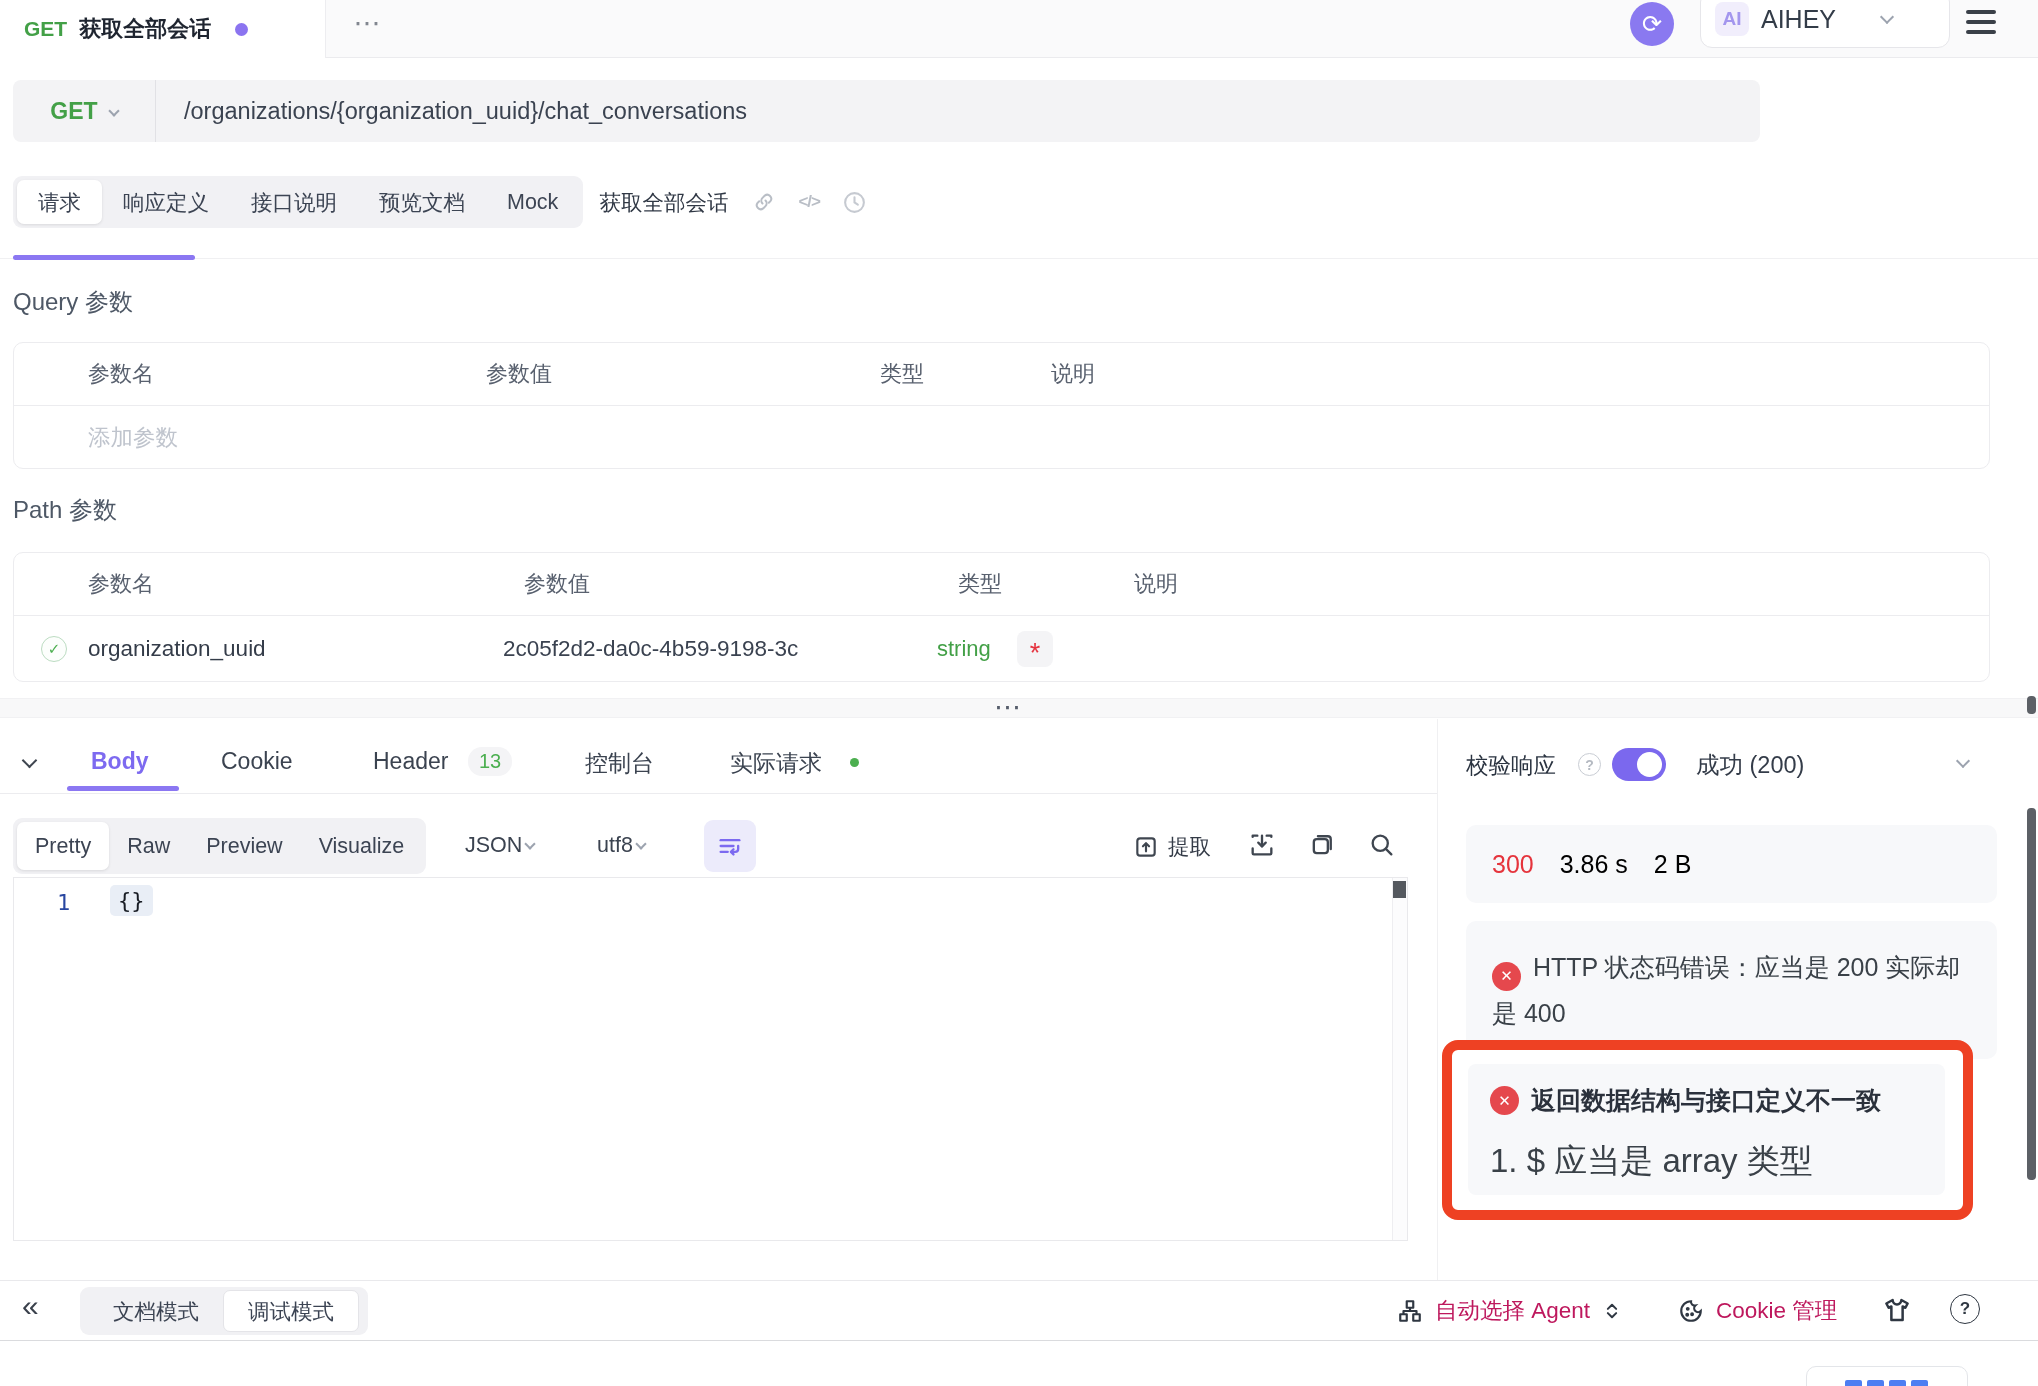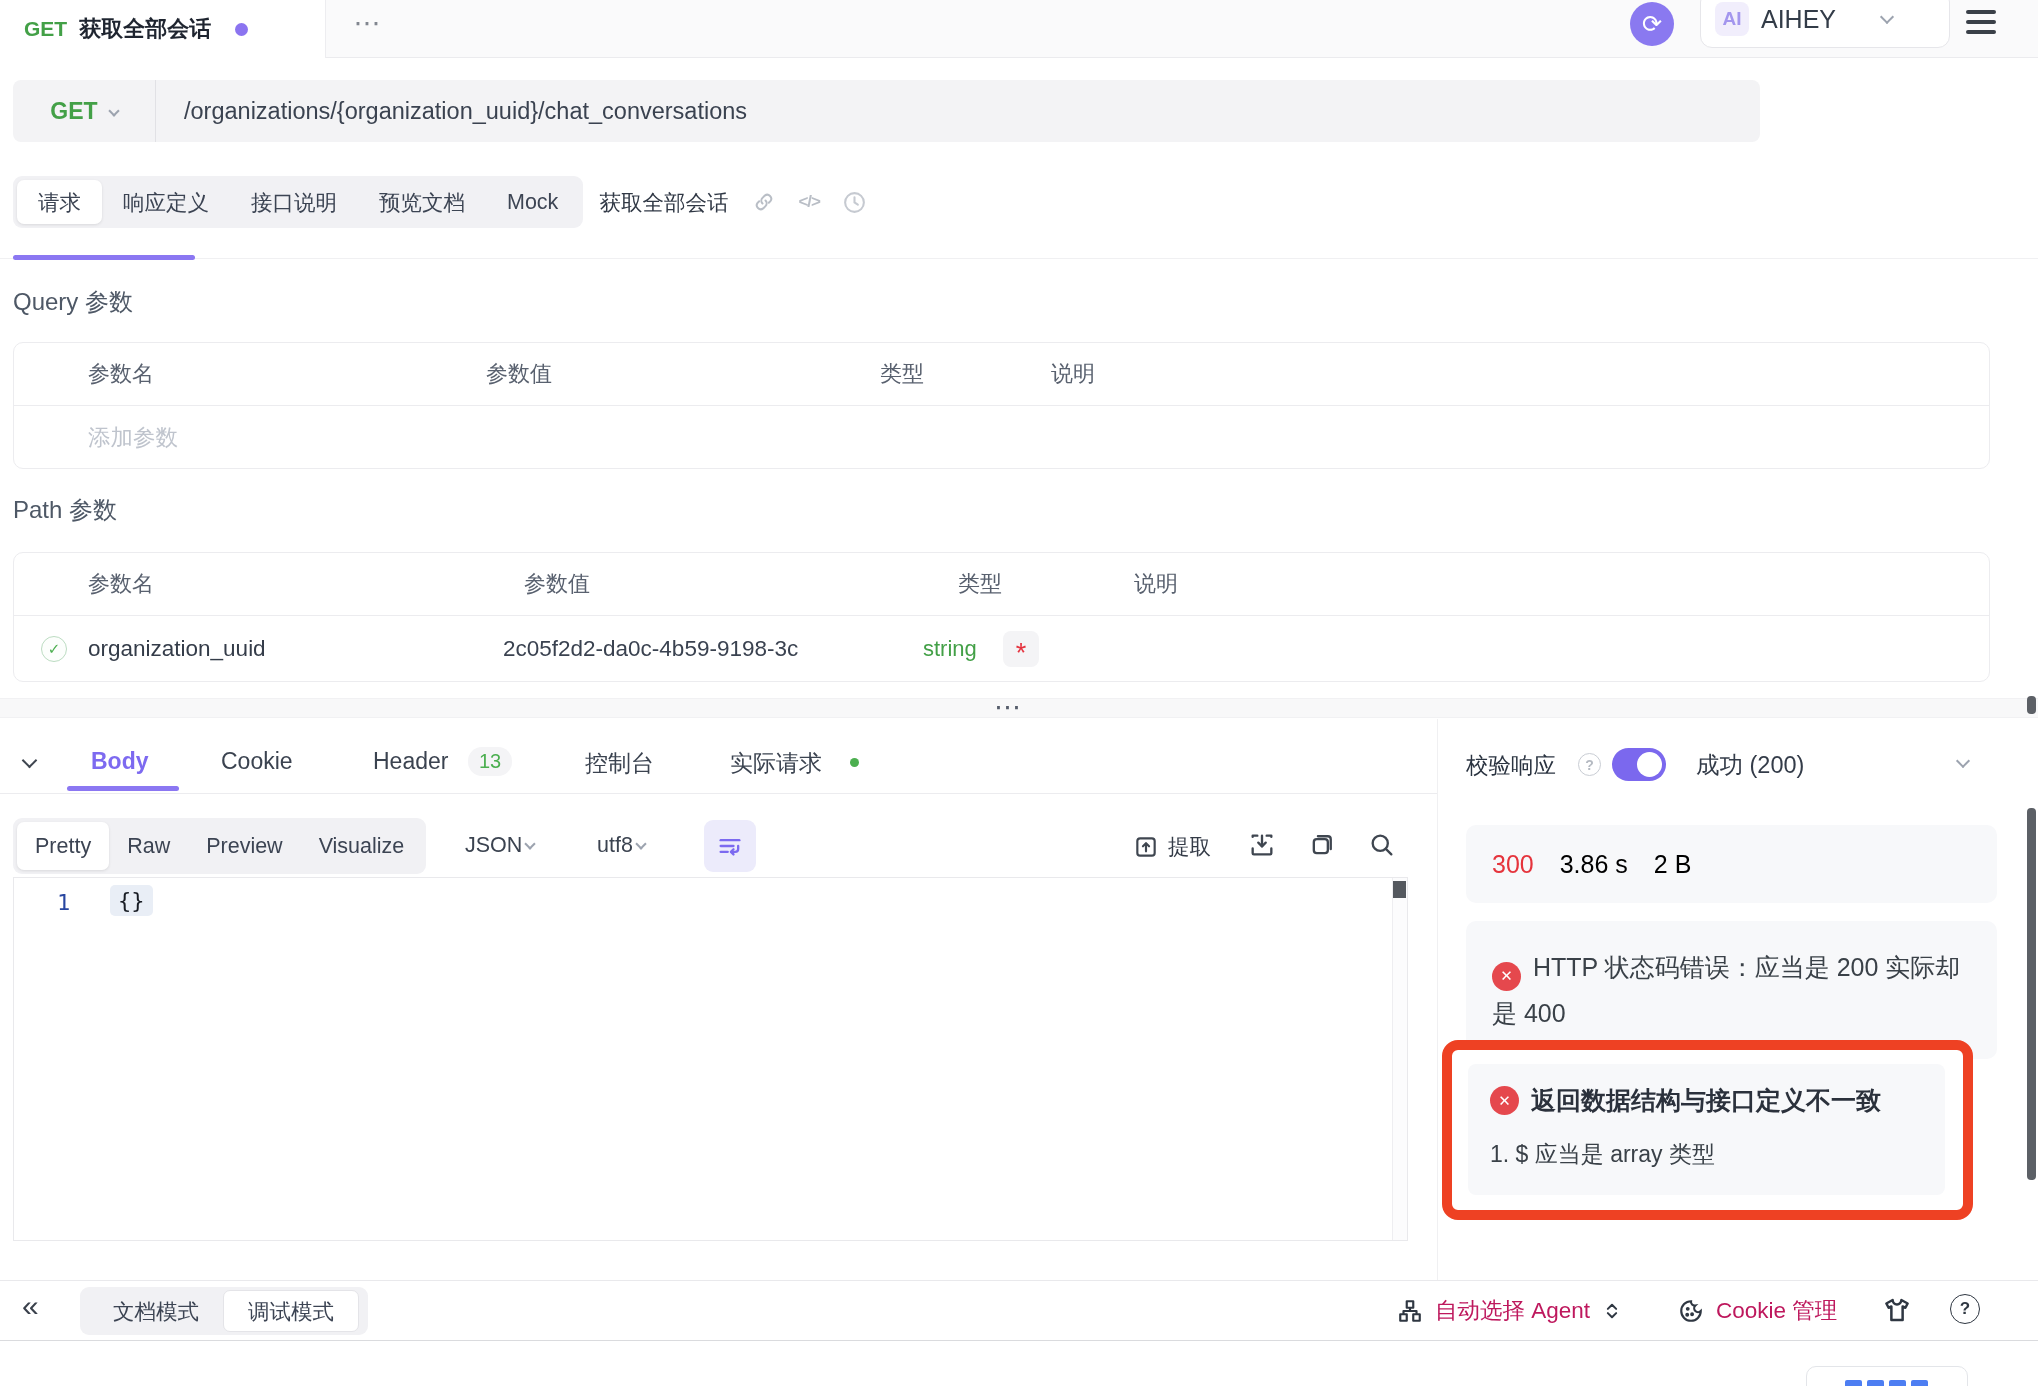--- a/index.html
+++ b/index.html
@@ -106,21 +106,21 @@
                 font-size:25px; }
   .code-red { color:#e5343c; }
   .val-green { color:#000000; }
   .err-card { left:1466px; top:921px; width:531px; padding:24px 26px; font-size:25px; color:#3a4148; line-height:44px; }
   .x-circle { display:inline-flex; width:29px; height:29px; border-radius:50%; background:#e5484d; color:#fff; font-size:15px; font-weight:700;
               align-items:center; justify-content:center; vertical-align:-5px; margin-right:12px; }
   .red-annotation { left:1442px; top:1040px; width:531px; height:180px; border:10px solid #ee4123; border-radius:16px; background:#fff; }
   .red-annotation .inner { position:absolute; left:16px; top:14px; width:477px; height:131px; background:#f7f8fa; border-radius:8px;
                            padding:20px 22px; }
   .schema-title { font-size:25px; font-weight:700; color:#2b313c; display:flex; align-items:center; }
-  .schema-detail { font-size:23px; color:#3a4148; margin-top:22px; }
+  .schema-detail { font-size:33px; color:#3a4148; margin-top:22px; }
   .panel-divider { left:1437px; top:719px; width:1px; height:561px; background:#f0f0f2; }
   .scroll-thumb { left:2027px; width:9px; background:#5c6066; border-radius:4px; }
 
   
   .footer { left:0; top:1280px; width:2038px; height:60px; border-top:1px solid #e9e9ec; background:#fff; }
   .collapse-left { position:absolute; left:22px; top:8px; font-size:30px; color:#3a414c; }
   .footer .seg { position:absolute; left:80px; top:6px; height:48px; padding:9px; }
   .footer .seg .item { height:42px; font-size:21.5px; padding:0 24px; }
   .footer .seg .item.active { border:1px solid #e4e4e8; box-shadow:none; }
   .foot-group { position:absolute; display:flex; align-items:center; gap:12px; font-size:22.5px; color:#be185d; }
@@ -206,21 +206,21 @@
     <div class="thead">
       <div class="cell" style="margin-left:74px; width:436px;">参数名</div>
       <div class="cell" style="width:434px;">参数值</div>
       <div class="cell" style="width:176px;">类型</div>
       <div class="cell">说明</div>
     </div>
     <div class="trow" style="height:65px;">
       <div class="check-circle" style="margin-left:27px;">✓</div>
       <div class="cell" style="margin-left:21px; width:415px;">organization_uuid</div>
       <div class="cell" style="width:420px; color:#3a4250;">2c05f2d2-da0c-4b59-9198-3c</div>
-      <div class="type-green" style="width:80px;">string</div>
+      <div class="type-green" style="width:80px;margin-left:14px;">string</div>
       <div class="req-badge">*</div>
     </div>
   </div>
 
   <div class="abs splitter">
     <span class="splitter-dots">⋯</span>
   </div>
 
   <div class="abs collapse-chev"><span class="chev"></span></div>
   <div class="abs rtab active" style="left:91px; top:748px;">Body</div>

